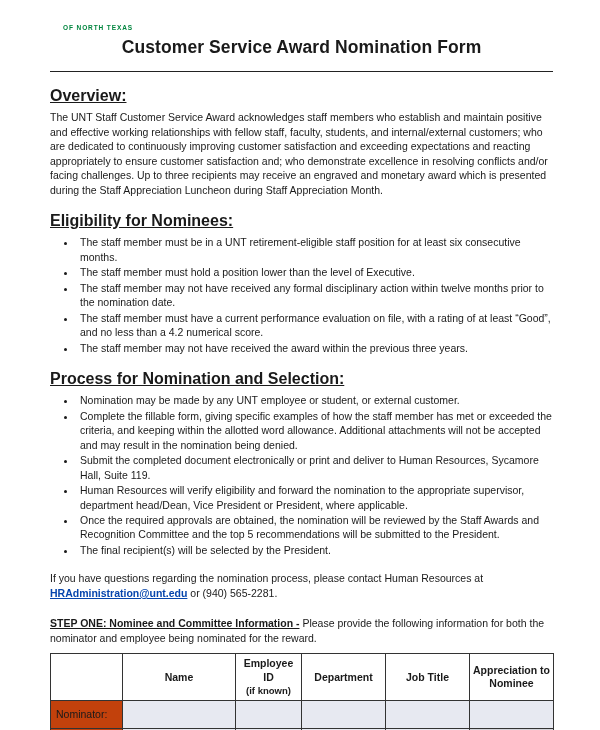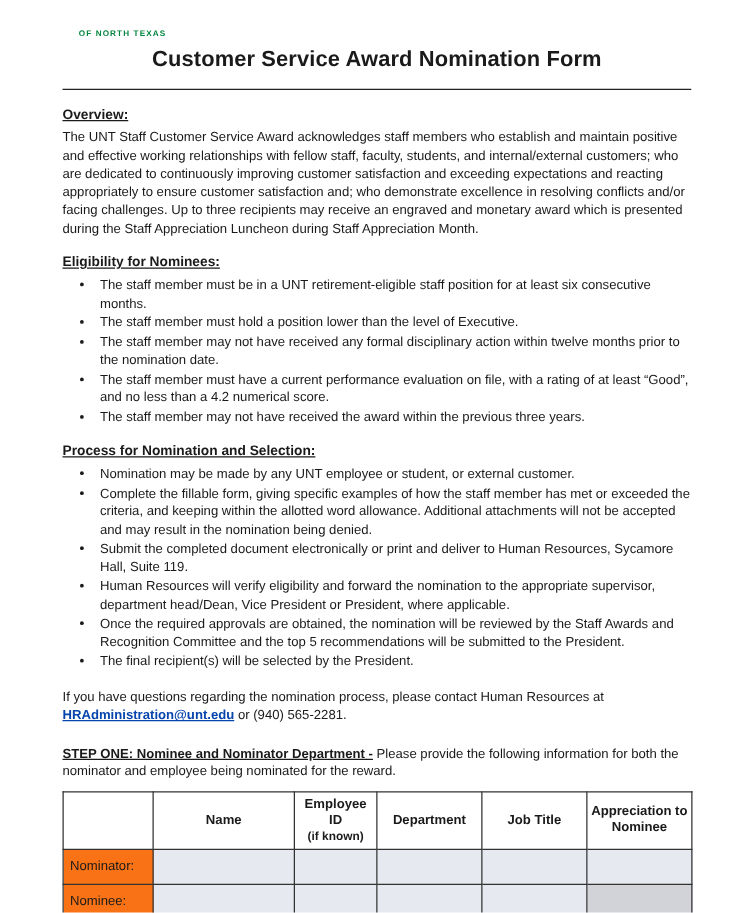--- a/index.html
+++ b/index.html
@@ -9,38 +9,38 @@
     background: #ffffff; color: #1a1a1a;
     font-family: "Liberation Sans", "DejaVu Sans", sans-serif;
     font-size: 10.5px; line-height: 1.38;
   }
   .page { padding: 24px 47px 0 50px; }
 
   .doc-header { position: relative; border-bottom: 1.5px solid #222; padding-bottom: 12px; }
   .logo-text { color: #00853E; font-size: 6.5px; font-weight: bold; letter-spacing: 0.9px; padding-left: 13px; }
   .doc-title { font-size: 17.5px; font-weight: bold; text-align: center; margin: 2px 0 0 0; letter-spacing: 0.1px; }
 
-  h2.sec { font-size: 11px; font-weight: bold; text-decoration: underline; margin: 13px 0 3px 0; }
+  h2.sec { font-size: 16px; font-weight: bold; text-decoration: underline; margin: 13px 0 3px 0; }
   p { margin: 0; }
   ul { margin: 1px 0 0 0; padding-left: 27px; }
   li { margin: 0 0 1px 0; padding-left: 3px; }
 
   .contact { margin-top: 14px; }
   .email-link { color: #0645AD; text-decoration: underline; font-weight: bold; cursor: pointer; }
   .bold { font-weight: normal; }
 
   .step { margin-top: 16px; }
   .step-heading { font-weight: bold; text-decoration: underline; }
 
   table.info { border-collapse: collapse; width: 100%; margin-top: 8px; table-layout: fixed; }
   .info th, .info td { border: 1px solid #333; }
   .info th { font-size: 10.5px; font-weight: bold; text-align: center; vertical-align: middle; padding: 3px 2px; height: 36px; line-height: 1.25; }
   .info .subnote { font-weight: bold; font-size: 9.5px; }
   .info td { height: 28px; padding: 3px 5px; vertical-align: middle; }
-  .info td.row-label { background: #f97316; }
+  .info td.row-label { background: #c2410c; }
   .info td.fill { background: #e7e9f1; }
   .info td.fill-disabled { background: #d2d3d9; }
   col.c-label { width: 72px; } col.c-name { width: 113px; } col.c-id { width: 66px; }
   col.c-dept { width: 84px; } col.c-job { width: 84px; } col.c-aff { width: 84px; }
 </style>
 </head>
 <body>
 
 <div class="page">
 
@@ -72,21 +72,21 @@
       <li>Complete the fillable form, giving specific examples of how the staff member has met or exceeded the criteria, and keeping within the allotted word allowance. Additional attachments will not be accepted and may result in the nomination being denied.</li>
       <li>Submit the completed document electronically or print and deliver to Human Resources, Sycamore Hall, Suite 119.</li>
       <li>Human Resources will verify eligibility and forward the nomination to the appropriate supervisor, department head/Dean, Vice President or President, where applicable.</li>
       <li>Once the required approvals are obtained, the nomination will be reviewed by the Staff Awards and Recognition Committee and the top 5 recommendations will be submitted to the President.</li>
       <li>The final recipient(s) will be selected by the President.</li>
     </ul>
   </section>
 
   <p class="contact"><span>If you have questions regarding the nomination process, please contact </span><span class="bold">Human Resources</span><span> at </span><br><a class="email-link">HRAdministration@unt.edu</a><span> or </span><span class="bold">(940) 565-2281</span><span>.</span></p>
 
-  <p class="step"><span class="step-heading">STEP ONE:  Nominee and Nominator Department -</span><span> Please provide the following information for both the nominator and employee being nominated for the reward.</span></p>
+  <p class="step"><span class="step-heading">STEP ONE:  Nominee and Committee Information -</span><span> Please provide the following information for both the nominator and employee being nominated for the reward.</span></p>
 
   <table class="info">
     <colgroup>
       <col class="c-label">
         <col class="c-name">
         <col class="c-id">
         <col class="c-dept">
         <col class="c-job">
         <col class="c-aff">
     </colgroup>

